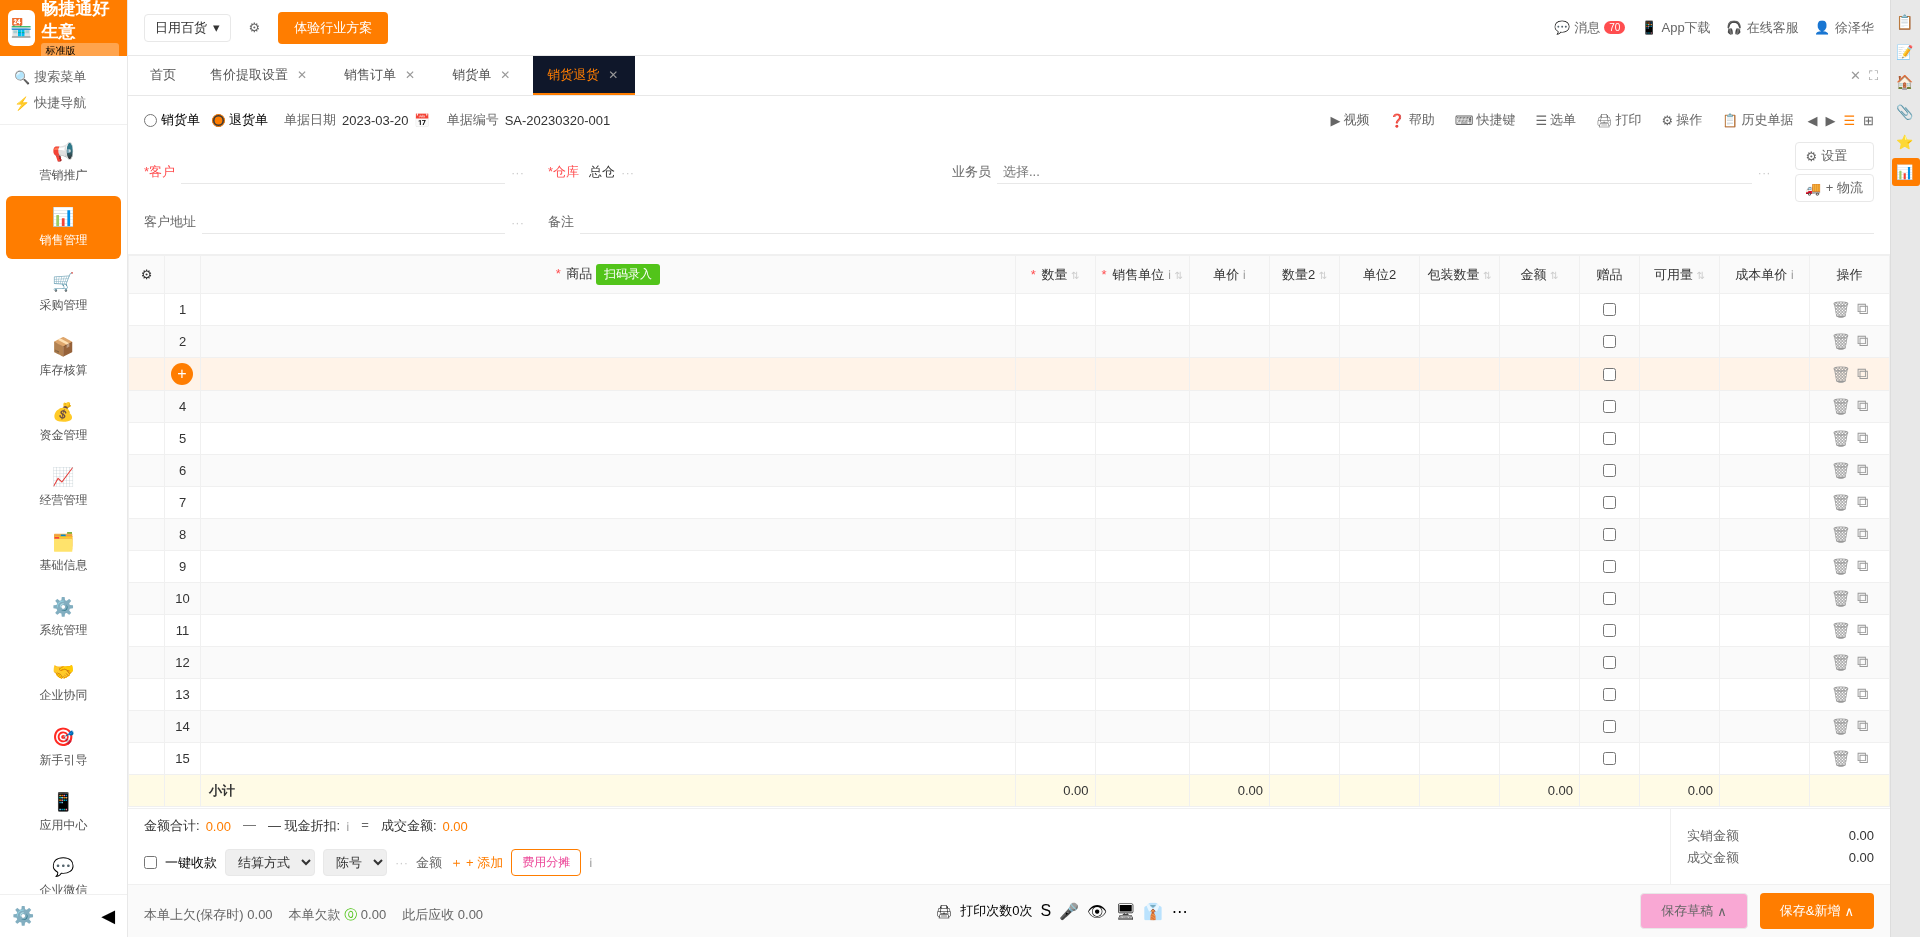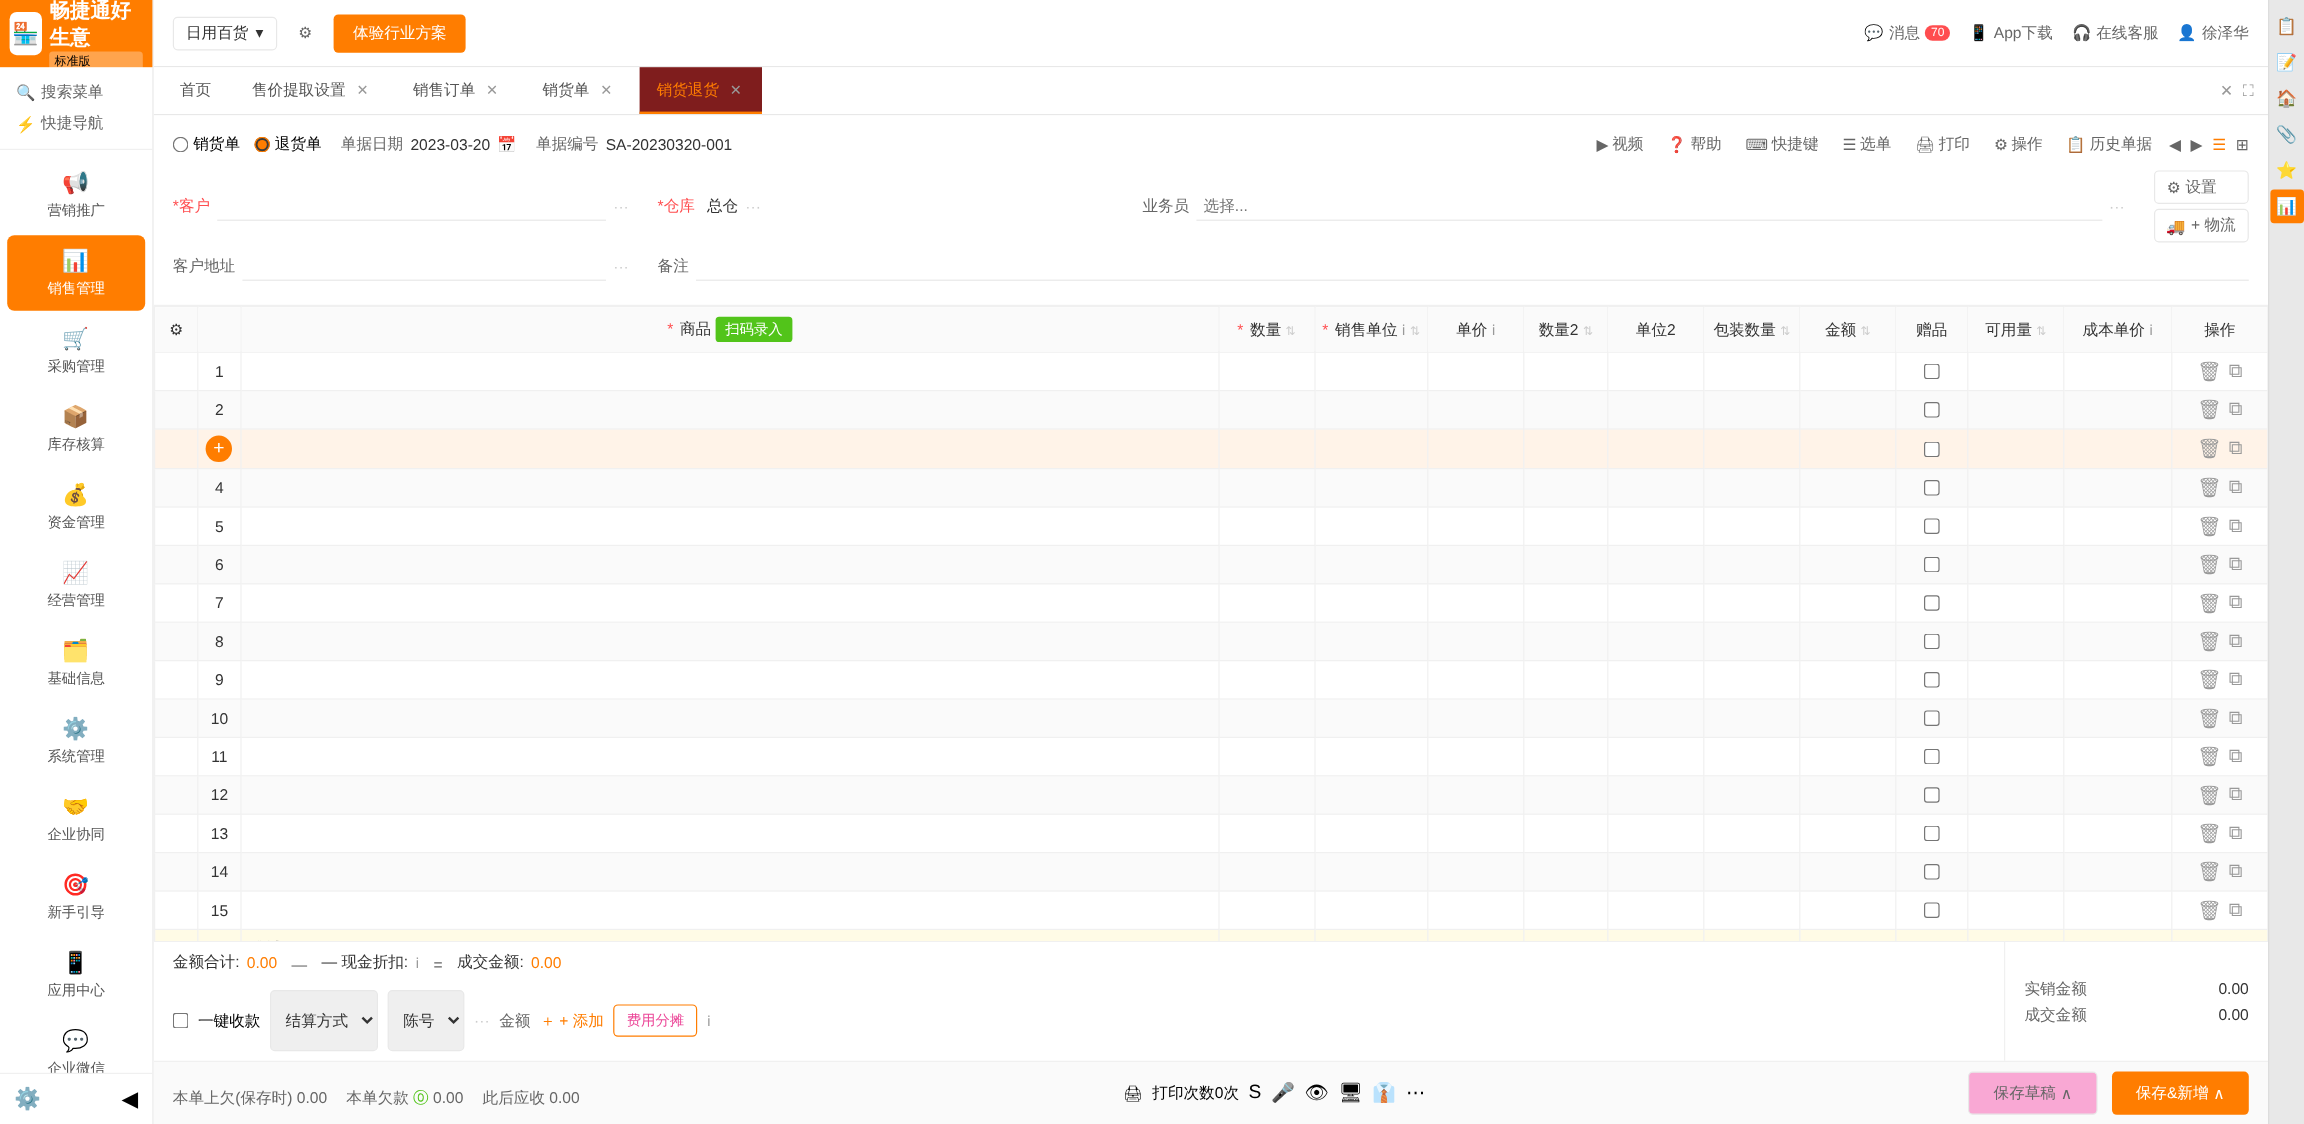--- a/index.html
+++ b/index.html
@@ -27,21 +27,21 @@
     .topbar-select { display: flex; align-items: center; gap: 6px; border: 1px solid #e8e8e8; border-radius: 4px; padding: 4px 10px; cursor: pointer; color: #333; }
     .topbar-settings { color: #666; cursor: pointer; padding: 6px; }
     .topbar-btn { background: #ff7d00; color: #fff; border: none; border-radius: 4px; padding: 7px 16px; cursor: pointer; font-size: 13px; }
     .topbar-right { margin-left: auto; display: flex; align-items: center; gap: 16px; color: #666; }
     .topbar-right-item { display: flex; align-items: center; gap: 4px; cursor: pointer; }
     .badge { background: #ff4d4f; color: #fff; font-size: 10px; padding: 1px 5px; border-radius: 10px; }
 
     
     .tabs { height: 40px; background: #fff; border-bottom: 1px solid #e8e8e8; display: flex; align-items: stretch; padding: 0 8px; gap: 6px; }
     .tab { display: flex; align-items: center; gap: 6px; padding: 0 14px; cursor: pointer; border-bottom: 2px solid transparent; color: #555; font-size: 13px; white-space: nowrap; }
-    .tab.active { color: #ff7d00; border-bottom: 2px solid #ff7d00; background: #7f1d1d; }
+    .tab.active { color: #ff7d00; border-bottom: 2px solid #ff7d00; background: #0f172a; }
     .tab-close { font-size: 12px; color: #999; padding: 1px 3px; border-radius: 2px; }
     .tab-win-btns { margin-left: auto; display: flex; align-items: center; gap: 8px; padding-right: 4px; }
 
     
     .content { flex: 1; background: #f5f5f5; overflow: hidden; display: flex; flex-direction: column; }
     .form-area { background: #fff; padding: 12px 16px; border-bottom: 1px solid #f0f0f0; }
 
     
     .form-header { display: flex; align-items: center; gap: 16px; margin-bottom: 10px; }
     .radio-group { display: flex; gap: 12px; align-items: center; }
@@ -89,29 +89,29 @@
     .required-star { color: #ff4d4f; margin-right: 2px; }
     .th-sort { cursor: pointer; }
     .sort-icon { color: #ccc; font-size: 10px; }
     .checkbox-cell { display: flex; justify-content: center; align-items: center; height: 100%; }
     .add-row-btn { width: 22px; height: 22px; background: #ff7d00; color: #fff; border-radius: 50%; display: flex; align-items: center; justify-content: center; cursor: pointer; font-size: 16px; border: none; }
     .ops-btns { display: flex; gap: 6px; justify-content: center; }
     .op-btn { color: #999; cursor: pointer; font-size: 16px; }
 
     
     .totals-row td { background: #fffbe6; font-weight: 500; color: #333; }
-    .bottom-calc { display: flex; align-items: flex-end; gap: 12px; margin-bottom: 8px; }
+    .bottom-calc { display: flex; align-items: flex-start; gap: 12px; margin-bottom: 8px; }
     .calc-item { display: flex; align-items: center; gap: 6px; color: #333; }
     .calc-minus { color: #666; }
     .calc-equals { color: #666; }
     .calc-value { color: #ff7d00; font-weight: 500; }
     .calc-info { color: #999; cursor: pointer; }
     .bottom-payment { display: flex; align-items: center; gap: 8px; }
     .payment-checkbox { accent-color: #ff7d00; }
-    .payment-select { border: 1px solid #e8e8e8; border-radius: 4px; padding: 16px 8px; color: #333; }
+    .payment-select { border: 1px solid #e8e8e8; border-radius: 4px; padding: 4px 8px; color: #333; }
     .add-btn { background: none; border: none; color: #ff7d00; cursor: pointer; display: flex; align-items: center; gap: 3px; }
     .fee-btn { background: #fff; border: 1px solid #e8e8e8; border-radius: 4px; padding: 4px 10px; cursor: pointer; color: #333; font-size: 12px; }
     .fee-btn.active { border-color: #ff7d00; color: #ec4899; }
 
     
     .bottom-stats { display: flex; align-items: flex-end; gap: 16px; padding-top: 8px; color: #666; font-size: 12px; }
     .print-info { margin-left: auto; display: flex; align-items: center; gap: 8px; }
     .summary-row { display: flex; justify-content: space-between; align-items: center; }
     .summary-label { color: #666; }
     .summary-value { color: #333; font-weight: 500; }

